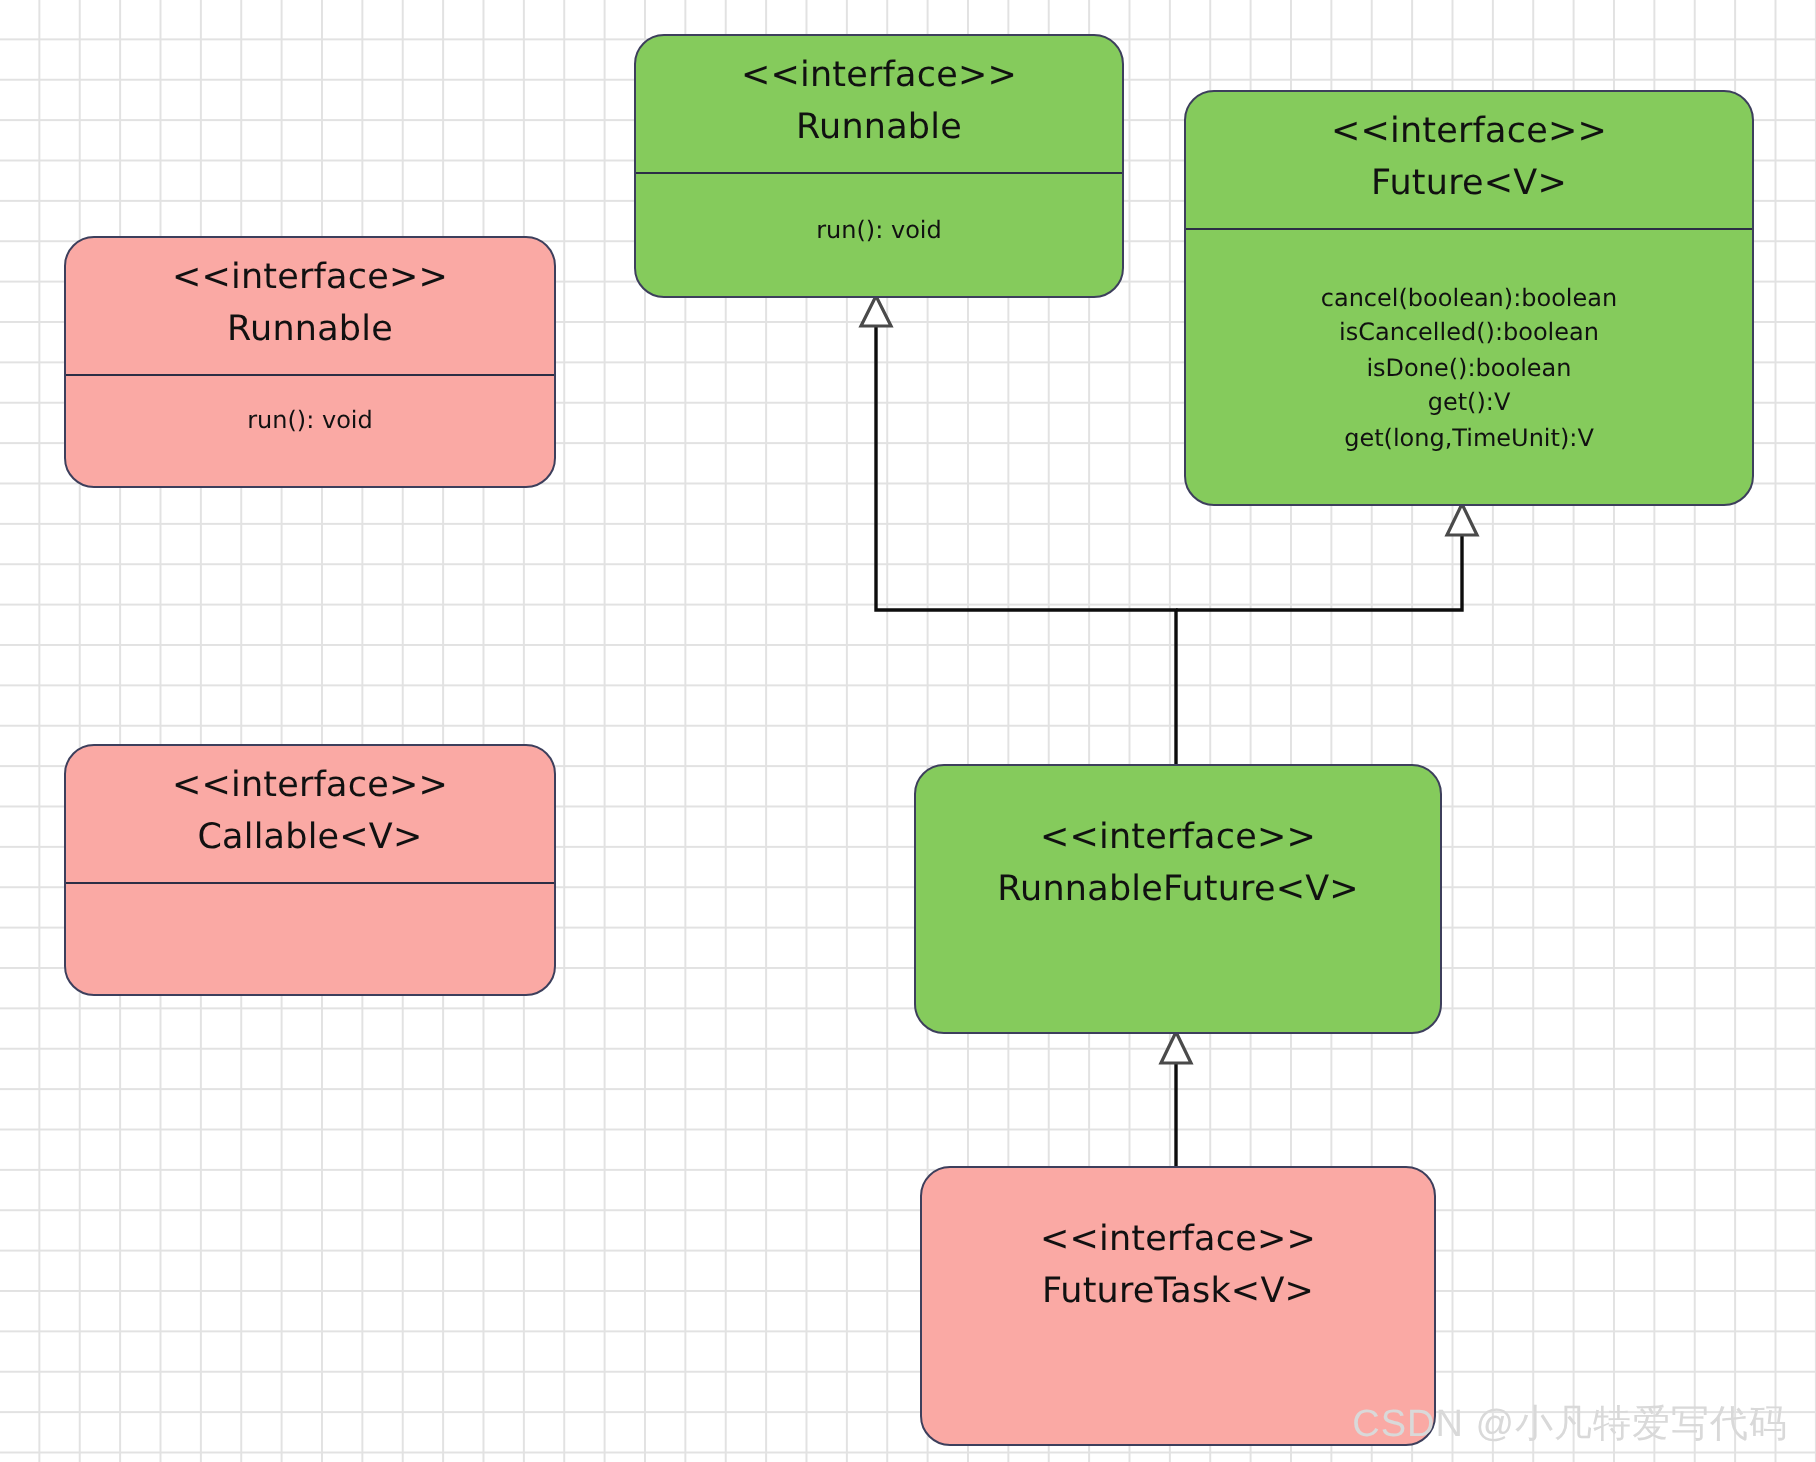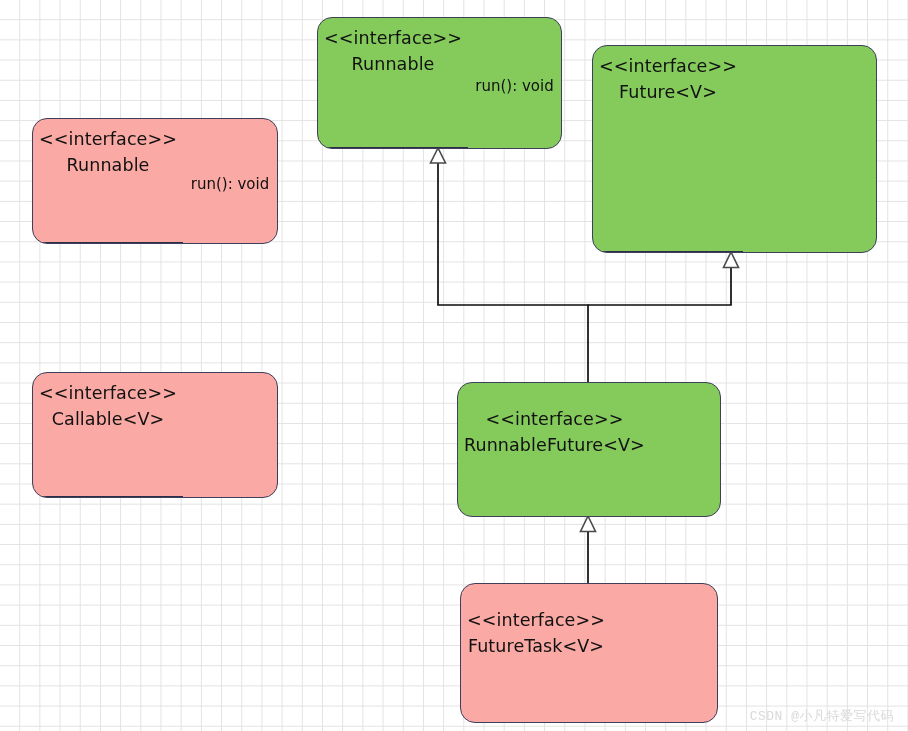--- a/index.html
+++ b/index.html
@@ -28,21 +28,21 @@
     overflow: hidden;
   }
 
   
   .uml-box {
     position: absolute;
     box-sizing: border-box;
     border: 1.6px solid #3d3f5c;
     border-radius: 15px;
     display: flex;
-    flex-direction: row;
+    flex-direction: column;
     overflow: hidden;
     z-index: 3;
   }
   .uml-box.pink   { background-color: #faa9a4; }
   .uml-box.green  { background-color: #85cb5c; }
 
   .uml-header {
     text-align: center;
     color: #111111;
     font-size: 17.5px;
@@ -51,27 +51,27 @@
     white-space: pre-line;
     letter-spacing: 0.1px;
   }
   .uml-box.has-divider .uml-header {
     border-bottom: 1.6px solid #2c2e45;
   }
   .uml-body {
     flex: 1 1 auto;
     text-align: center;
     color: #111111;
-    font-size: 15px;
+    font-size: 12px;
     line-height: 1.45;
-    padding: 12px 6px 4px 6px;
+    padding: 12px 6px 24px 6px;
     white-space: pre-line;
     display: flex;
     flex-direction: column;
-    justify-content: center;
+    justify-content: flex-end;
     align-items: center;
   }
   .uml-body .mline { display: block; }
 
   
   .uml-box.no-divider .uml-header {
     padding-top: 24px;
   }
 
   
@@ -93,26 +93,26 @@
     fill: #ffffff;
     stroke: #4a4a4a;
     stroke-width: 1.6;
   }
 
   
   #watermark {
     position: absolute;
     right: 14px;
     bottom: 6px;
-    font-size: 13px;
+    font-size: 19px;
     color: #d9d9d9;
     letter-spacing: 0.5px;
     white-space: nowrap;
     z-index: 6;
-    font-family: Liberation Mono, monospace;
+    font-family: Liberation Sans, sans-serif;
   }
 </style>
 </head>
 <body>
 
 <div id="canvas">
 
   <svg id="connectors" viewBox="0 0 908 731" width="908" height="731" xmlns="http://www.w3.org/2000/svg">
 
     <g>
@@ -143,20 +143,27 @@
     <div class="uml-header">&lt;&lt;interface&gt;&gt;
 Runnable</div>
     <div class="uml-body">
       <span class="mline">run(): void</span>
     </div>
   </div>
 
   <div class="uml-box green has-divider" style="left:592px; top:45px; width:285px; height:208px;">
     <div class="uml-header">&lt;&lt;interface&gt;&gt;
 Future&lt;V&gt;</div>
+    <div class="uml-body">
+      <span class="mline">cancel(boolean):boolean</span>
+      <span class="mline">isCancelled():boolean</span>
+      <span class="mline">isDone():boolean</span>
+      <span class="mline">get():V</span>
+      <span class="mline">get(long,TimeUnit):V</span>
+    </div>
   </div>
 
   <div class="uml-box pink has-divider" style="left:32px; top:372px; width:246px; height:126px;">
     <div class="uml-header">&lt;&lt;interface&gt;&gt;
 Callable&lt;V&gt;</div>
   </div>
 
   <div class="uml-box green no-divider" style="left:457px; top:382px; width:264px; height:135px;">
     <div class="uml-header">&lt;&lt;interface&gt;&gt;
 RunnableFuture&lt;V&gt;</div>

